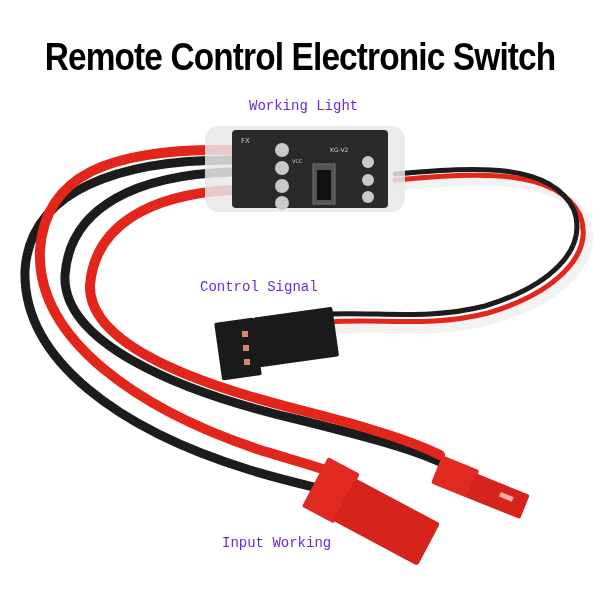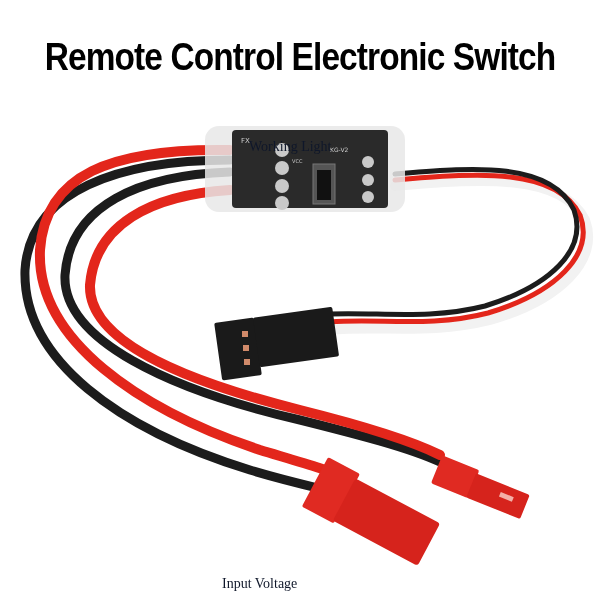--- a/index.html
+++ b/index.html
@@ -1,18 +1,18 @@
 <!DOCTYPE html>
 <html><head>
 <meta charset="utf-8">
 <style>
   html, body { margin:0; padding:0; background:#ffffff; }
   #stage { position:relative; width:600px; height:600px; background:#ffffff; overflow:hidden; font-family:"DejaVu Sans", sans-serif; }
   .title { position:absolute; left:0; top:36px; width:600px; text-align:center; font-family:"Liberation Sans", sans-serif; font-weight:bold; font-size:38px; letter-spacing:-1px; color:#000; transform:scaleX(0.88); transform-origin:center; }
-  .label { position:absolute; font-family:Liberation Serif, serif; font-size:14px; color:#0f172a; white-space:nowrap;margin-top:41px; }
+  .label { position:absolute; font-family:Liberation Mono, monospace; font-size:14px; color:#6d28d9; white-space:nowrap; }
   #lbl-working { left:249px; top:98px; }
   #lbl-control { left:200px; top:279px; }
   #lbl-output { left:430px; top:409px; }
   #lbl-input { left:222px; top:535px; }
   svg { position:absolute; left:0; top:0; }
 </style>
 </head>
 <body>
 
 <div id="stage">
@@ -70,14 +70,15 @@
     </g>
 
     <g transform="rotate(28 340 520)">
       <rect x="300" y="470" width="36" height="56" rx="2" fill="#e02a22"></rect>
       <rect x="334" y="476" width="96" height="48" rx="3" fill="#d6231c"></rect>
     </g>
   </svg>
 
   <div class="title">Remote Control Electronic Switch</div>
   <div class="label" id="lbl-working">Working Light</div>
-  <div class="label" id="lbl-input">Input Voltage</div>
+  <div class="label" id="lbl-control">Control Signal</div>
+  <div class="label" id="lbl-input">Input Working</div>
 </div>
 
 </body></html>

